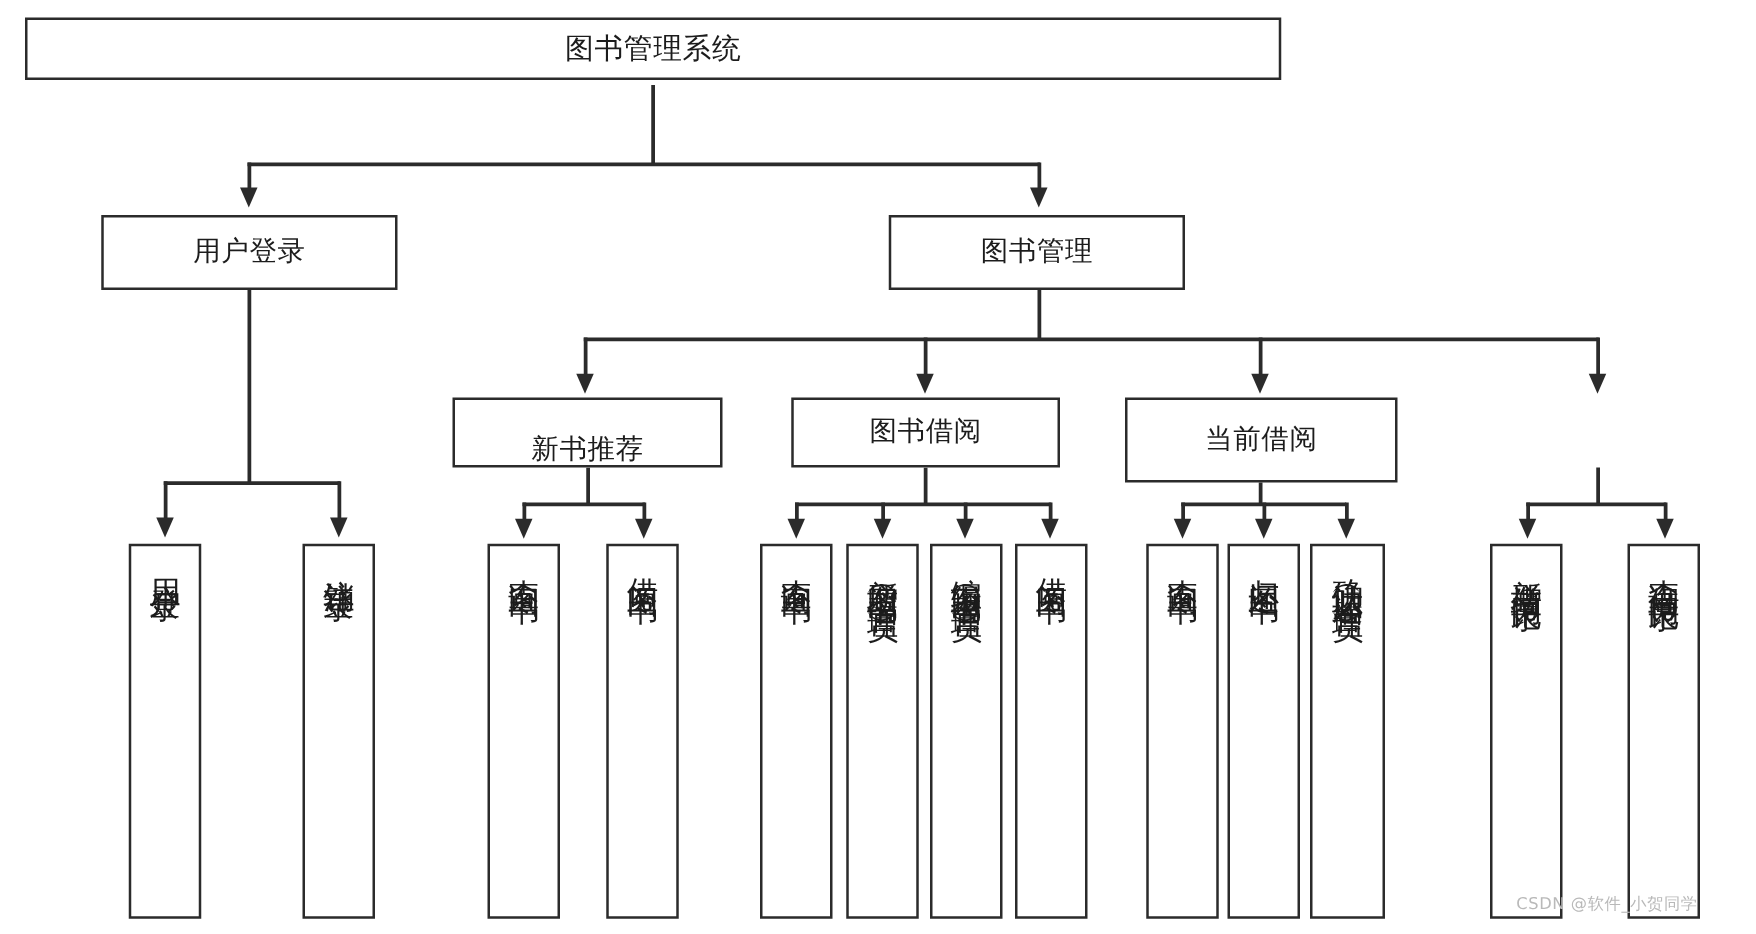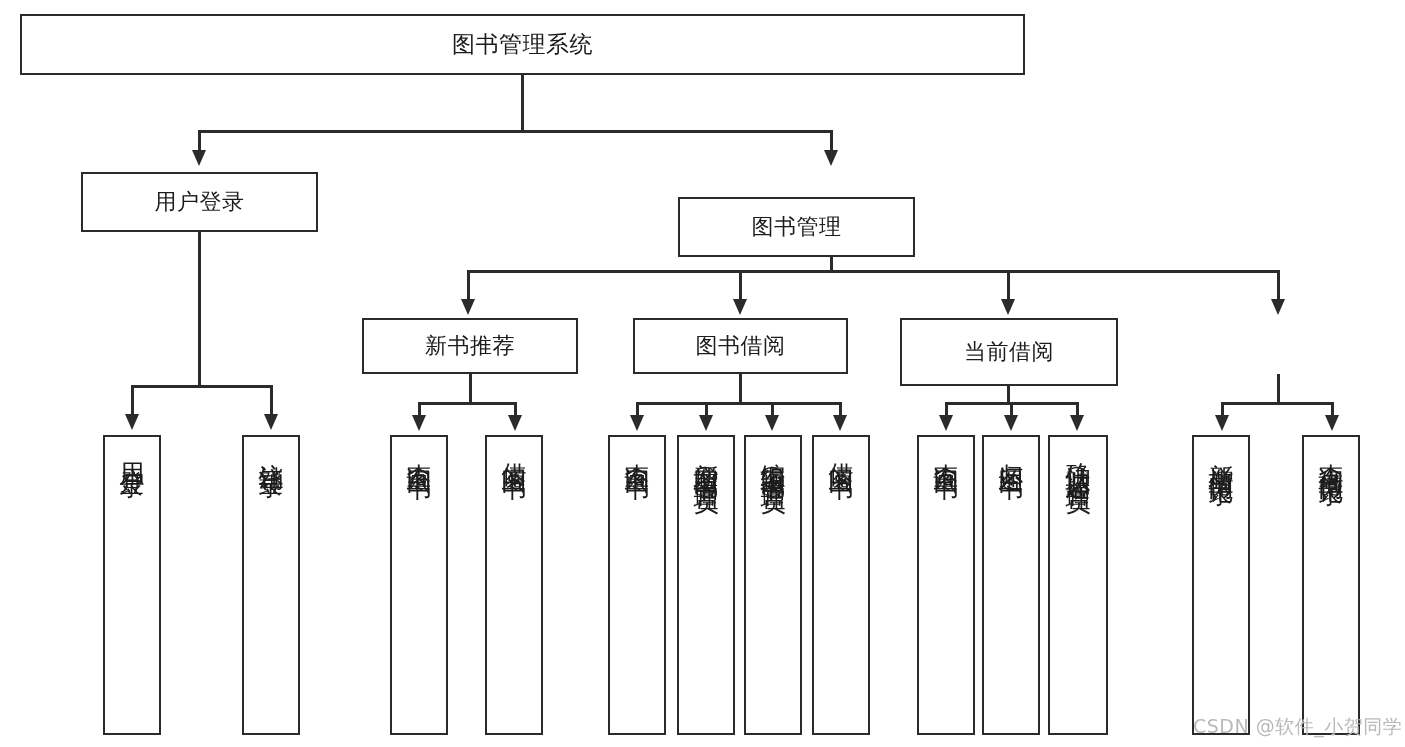--- a/index.html
+++ b/index.html
@@ -67,50 +67,51 @@
     position:absolute;
     width:0;height:0;
     border-left:7px solid transparent;
     border-right:7px solid transparent;
     border-top:16px solid #2b2b2b;
     z-index:2;
   }
   
   #watermark{
     position:absolute;
-    font-size:19px;
+    font-size:13px;
     color:#b9b9b9;
     letter-spacing:0.5px;
     white-space:nowrap;
     z-index:6;
     font-family:"DejaVu Sans","Liberation Sans",sans-serif;
+    padding-left:20px;
   }
 </style>
 </head>
 <body>
 
 <div id="canvas">
 
-  <div class="node horiz root" style="left:20px;top:14px;width:1005px;height:61px;">
+  <div class="node horiz root" style="left:20px;top:14px;width:1005px;height:50px;">
     <span class="label">图书管理系统</span>
   </div>
 
   <div class="ln v" style="left:521px;top:68px;height:64px;"></div>
 
   <div class="ln h" style="left:198px;top:130px;width:634px;"></div>
 
   <div class="ln v" style="left:198px;top:130px;height:22px;"></div>
   <div class="arrow" style="left:192px;top:150px;"></div>
   <div class="ln v" style="left:830px;top:130px;height:22px;"></div>
   <div class="arrow" style="left:824px;top:150px;"></div>
 
   <div class="node horiz" style="left:81px;top:172px;width:237px;height:60px;">
     <span class="label">用户登录</span>
   </div>
-  <div class="node horiz" style="left:678px;top:172px;width:237px;height:60px;margin-top:25px;">
+  <div class="node horiz" style="left:711px;top:172px;width:237px;height:60px;">
     <span class="label">图书管理</span>
   </div>
 
   <div class="ln v" style="left:198px;top:232px;height:155px;"></div>
   <div class="ln h" style="left:131px;top:385px;width:141px;"></div>
   <div class="ln v" style="left:131px;top:385px;height:32px;"></div>
   <div class="arrow" style="left:125px;top:414px;"></div>
   <div class="ln v" style="left:270px;top:385px;height:32px;"></div>
   <div class="arrow" style="left:264px;top:414px;"></div>
 
@@ -125,21 +126,21 @@
   <div class="ln h" style="left:467px;top:270px;width:812px;"></div>
   <div class="ln v" style="left:467px;top:270px;height:32px;"></div>
   <div class="arrow" style="left:461px;top:299px;"></div>
   <div class="ln v" style="left:739px;top:270px;height:32px;"></div>
   <div class="arrow" style="left:733px;top:299px;"></div>
   <div class="ln v" style="left:1007px;top:270px;height:32px;"></div>
   <div class="arrow" style="left:1001px;top:299px;"></div>
   <div class="ln v" style="left:1277px;top:270px;height:32px;"></div>
   <div class="arrow" style="left:1271px;top:299px;"></div>
 
-  <div class="node horiz" style="left:362px;top:318px;width:216px;height:56px;">
+  <div class="node horiz" style="left:362px;top:318px;width:216px;height:56px;align-items:flex-end;">
     <span class="label">新书推荐</span>
   </div>
   <div class="node horiz" style="left:633px;top:318px;width:215px;height:56px;align-items:center;">
     <span class="label">图书借阅</span>
   </div>
   <div class="node horiz" style="left:900px;top:318px;width:218px;height:68px;">
     <span class="label">当前借阅</span>
   </div>
 
   <div class="ln v" style="left:469px;top:374px;height:30px;"></div>

